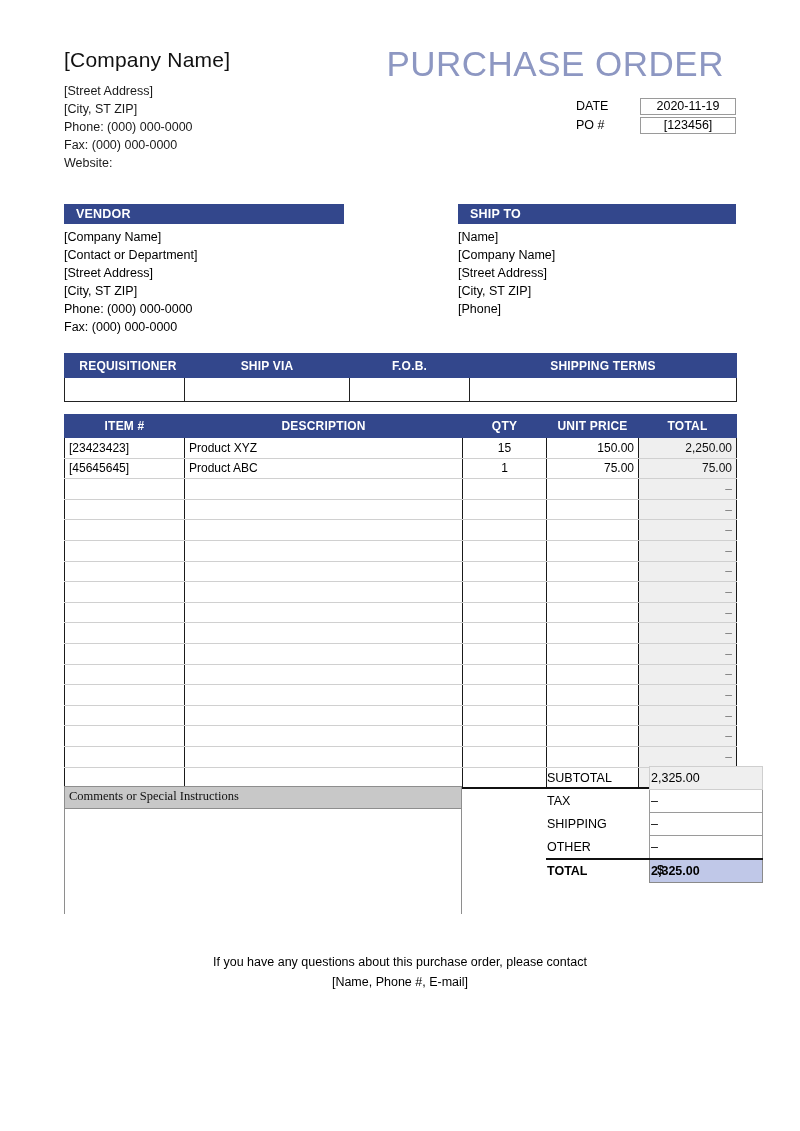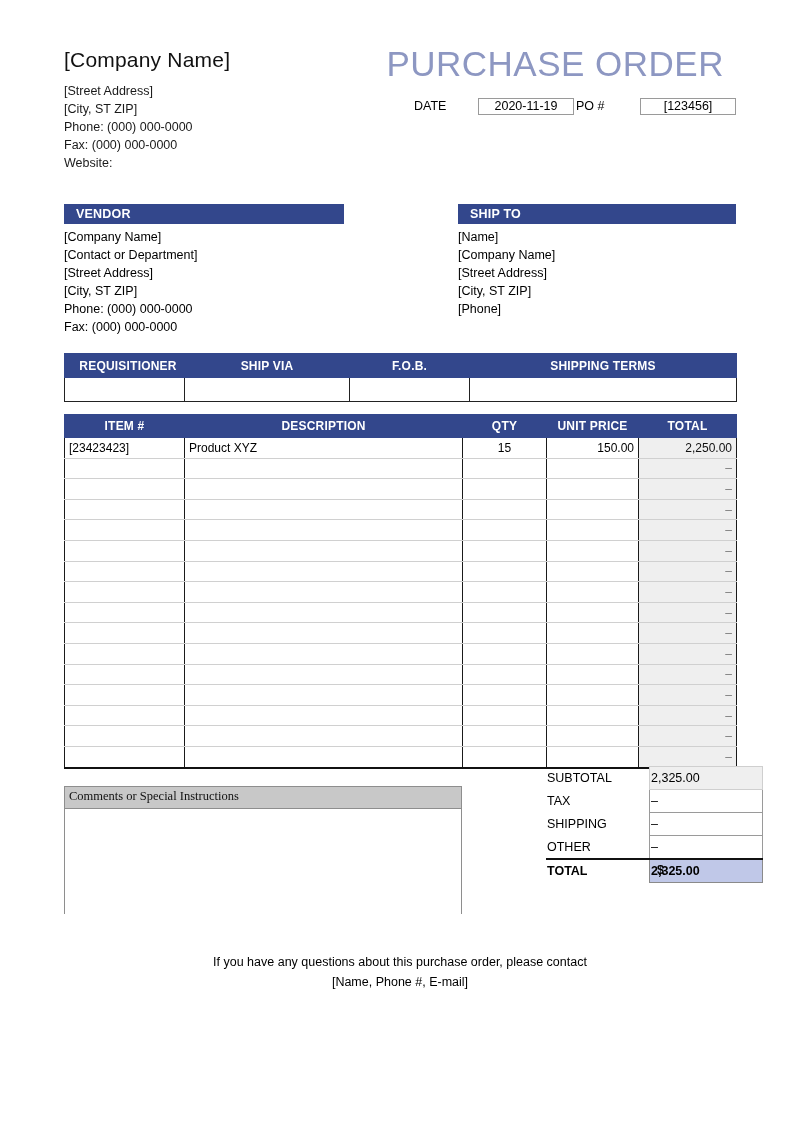--- a/index.html
+++ b/index.html
@@ -54,20 +54,21 @@
     color: #8d97c2;
     white-space: nowrap;
     font-weight: normal;
   }
 
   .meta-block {
     position: absolute;
     right: 0;
     top: 50px;
     display: flex;
+    flex-direction: column;
     gap: 2px;
   }
   .meta-row {
     display: flex;
     align-items: stretch;
     height: 17px;
   }
   .meta-label {
     width: 58px;
     font-size: 12.5px;
@@ -353,20 +354,27 @@
     </thead>
     <tbody>
         <tr>
           <td class="c-item">[23423423]</td>
           <td class="c-desc">Product XYZ</td>
           <td class="c-qty">15</td>
           <td class="c-price">150.00</td>
           <td class="c-total">2,250.00</td>
         </tr>
         <tr>
+          <td class="c-item">[45645645]</td>
+          <td class="c-desc">Product ABC</td>
+          <td class="c-qty">1</td>
+          <td class="c-price">75.00</td>
+          <td class="c-total">75.00</td>
+        </tr>
+        <tr>
           <td class="c-item"></td>
           <td class="c-desc"></td>
           <td class="c-qty"></td>
           <td class="c-price"></td>
           <td class="c-total dash">–</td>
         </tr>
         <tr>
           <td class="c-item"></td>
           <td class="c-desc"></td>
           <td class="c-qty"></td>

